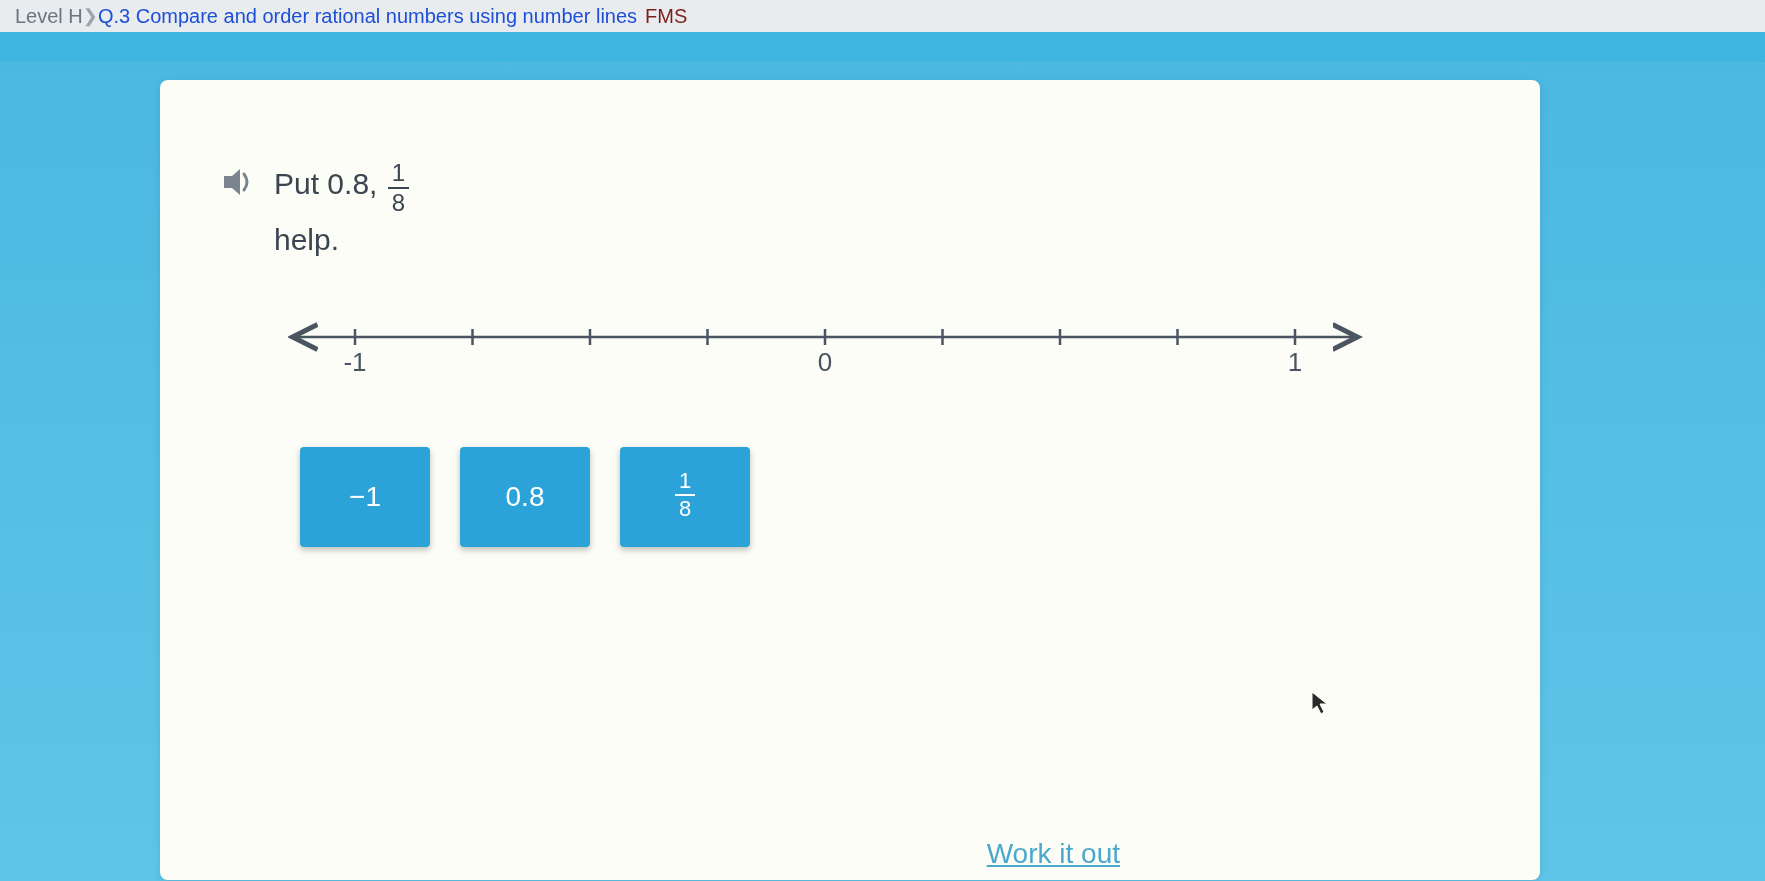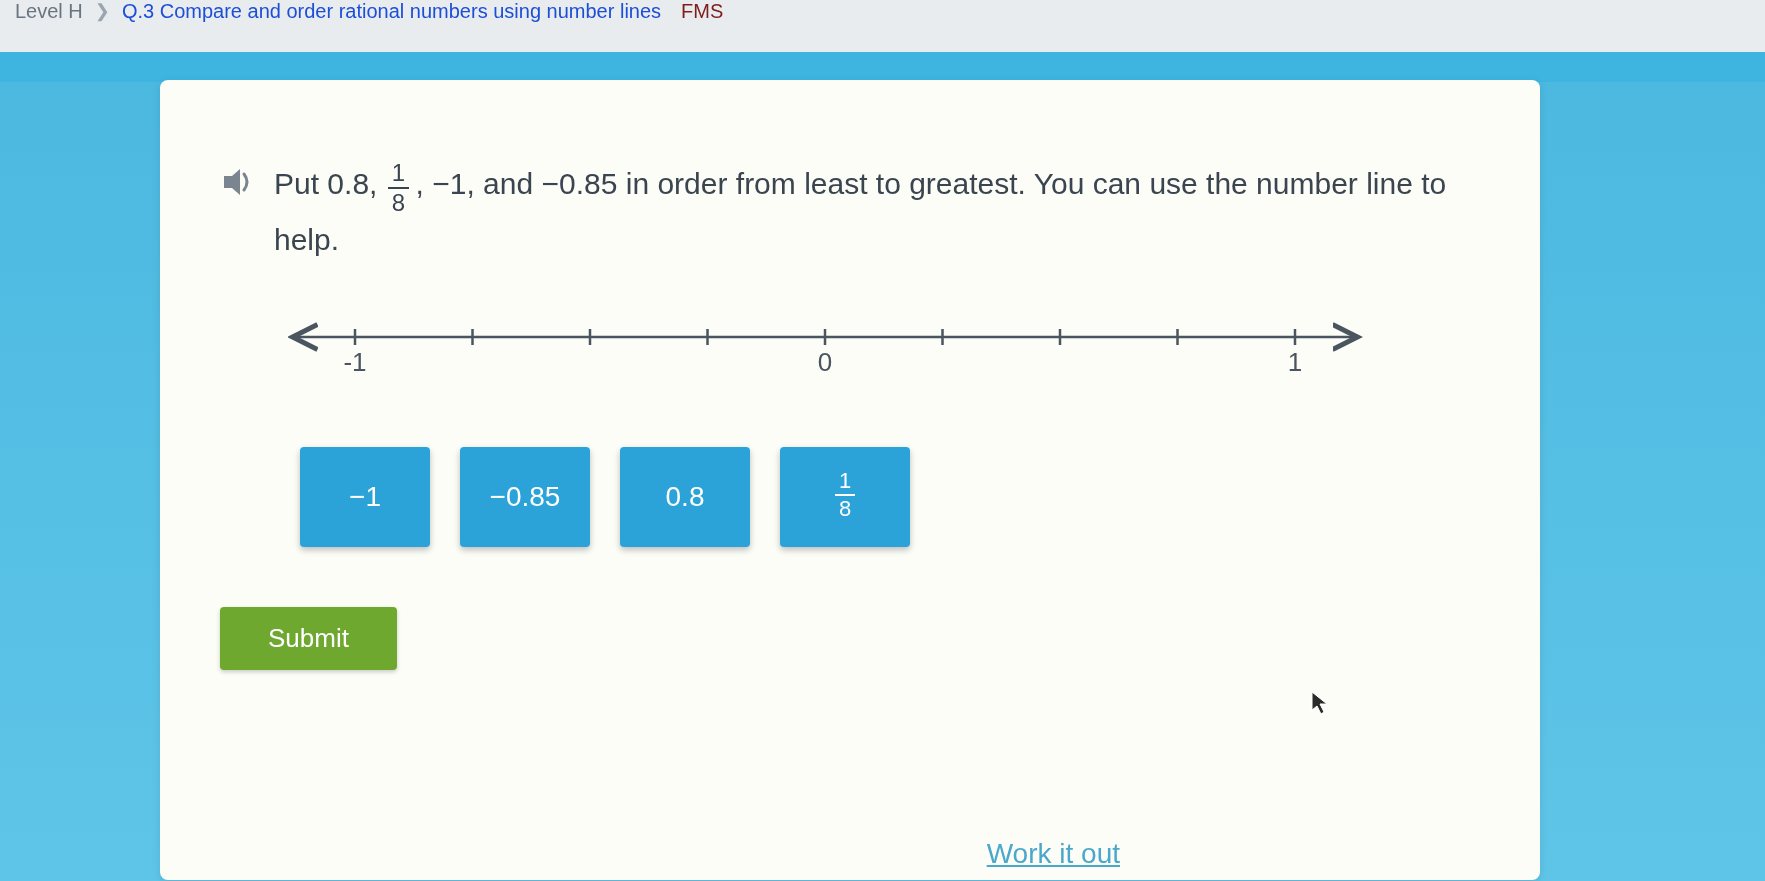--- a/index.html
+++ b/index.html
@@ -5,28 +5,27 @@
     * { margin: 0; padding: 0; box-sizing: border-box; }
     body {
       font-family: Arial, Helvetica, sans-serif;
       background: linear-gradient(180deg, #e8ecef 0%, #e8ecef 40px, #4bb8e0 40px, #5fc5e8 100%);
       width: 1765px;
       height: 881px;
       overflow: hidden;
       position: relative;
     }
     .header-bar {
-      height: 52px;
+      height: 32px;
       background: #e8ecef;
       display: flex;
-      align-items: flex-start;
+      align-items: center;
       padding: 0 15px;
       color: #6a7580;
       font-size: 20px;
-      gap: 12px;
     }
     .header-level { color: #6a7580; font-weight: 500; }
     .header-chevron { color: #9aa5af; font-size: 18px; }
     .header-title { color: #1d4ed8; }
     .header-code { color: #7f1d1d; margin-left: 8px; }
     .blue-band {
       background: #3db5e0;
       height: 30px;
     }
     .content-card {
@@ -153,21 +152,20 @@
         <polygon points="4,12 12,12 20,5 20,31 12,24 4,24" fill="#7a8590"></polygon>
         <path d="M24 10 Q30 18 24 26" stroke="#7a8590" stroke-width="3" fill="none" stroke-linecap="round"></path>
       </svg>
     </span>
     <div>
       <span class="question-text">Put 0.8, </span>
       <span class="question-text fraction">
         <span class="num">1</span>
         <span class="den">8</span>
       </span>
-      <span class="question-text">, −1, and −0.85 in order from least to greatest. You can use the number line to</span>
       <div class="help-text">help.</div>
     </div>
   </div>
 
   <div class="number-line-wrap">
     <svg class="nl-svg" viewBox="0 0 1100 80">
       <defs>
         <marker id="arrL" markerWidth="12" markerHeight="12" refX="3" refY="6" orient="auto">
           <path d="M12,1 L2,6 L12,11" fill="none" stroke="#4a5560" stroke-width="2"></path>
         </marker>
@@ -191,34 +189,30 @@
           <text x="1020" y="64" text-anchor="middle" font-size="26" fill="#4a5560">1</text>
         </g>
     </svg>
   </div>
 
   <div class="tiles-row">
     <div class="tile">
       <span>−1</span>
     </div>
     <div class="tile">
-      <span>−0.85</span>
-    </div>
-    <div class="tile">
       <span>0.8</span>
     </div>
     <div class="tile">
       <span class="fraction">
         <span class="num">1</span>
         <span class="den">8</span>
       </span>
     </div>
   </div>
 
-  <button class="submit-btn">Submit</button>
 
   <span class="work-it-out">Work it out</span>
 
   <span class="cursor">
     <svg width="20" height="26" viewBox="0 0 20 26">
       <path d="M2,2 L2,20 L7,16 L11,24 L14,22 L10,14 L17,14 Z" fill="#2a2a2a" stroke="#fff" stroke-width="1"></path>
     </svg>
   </span>
 </div>
 

